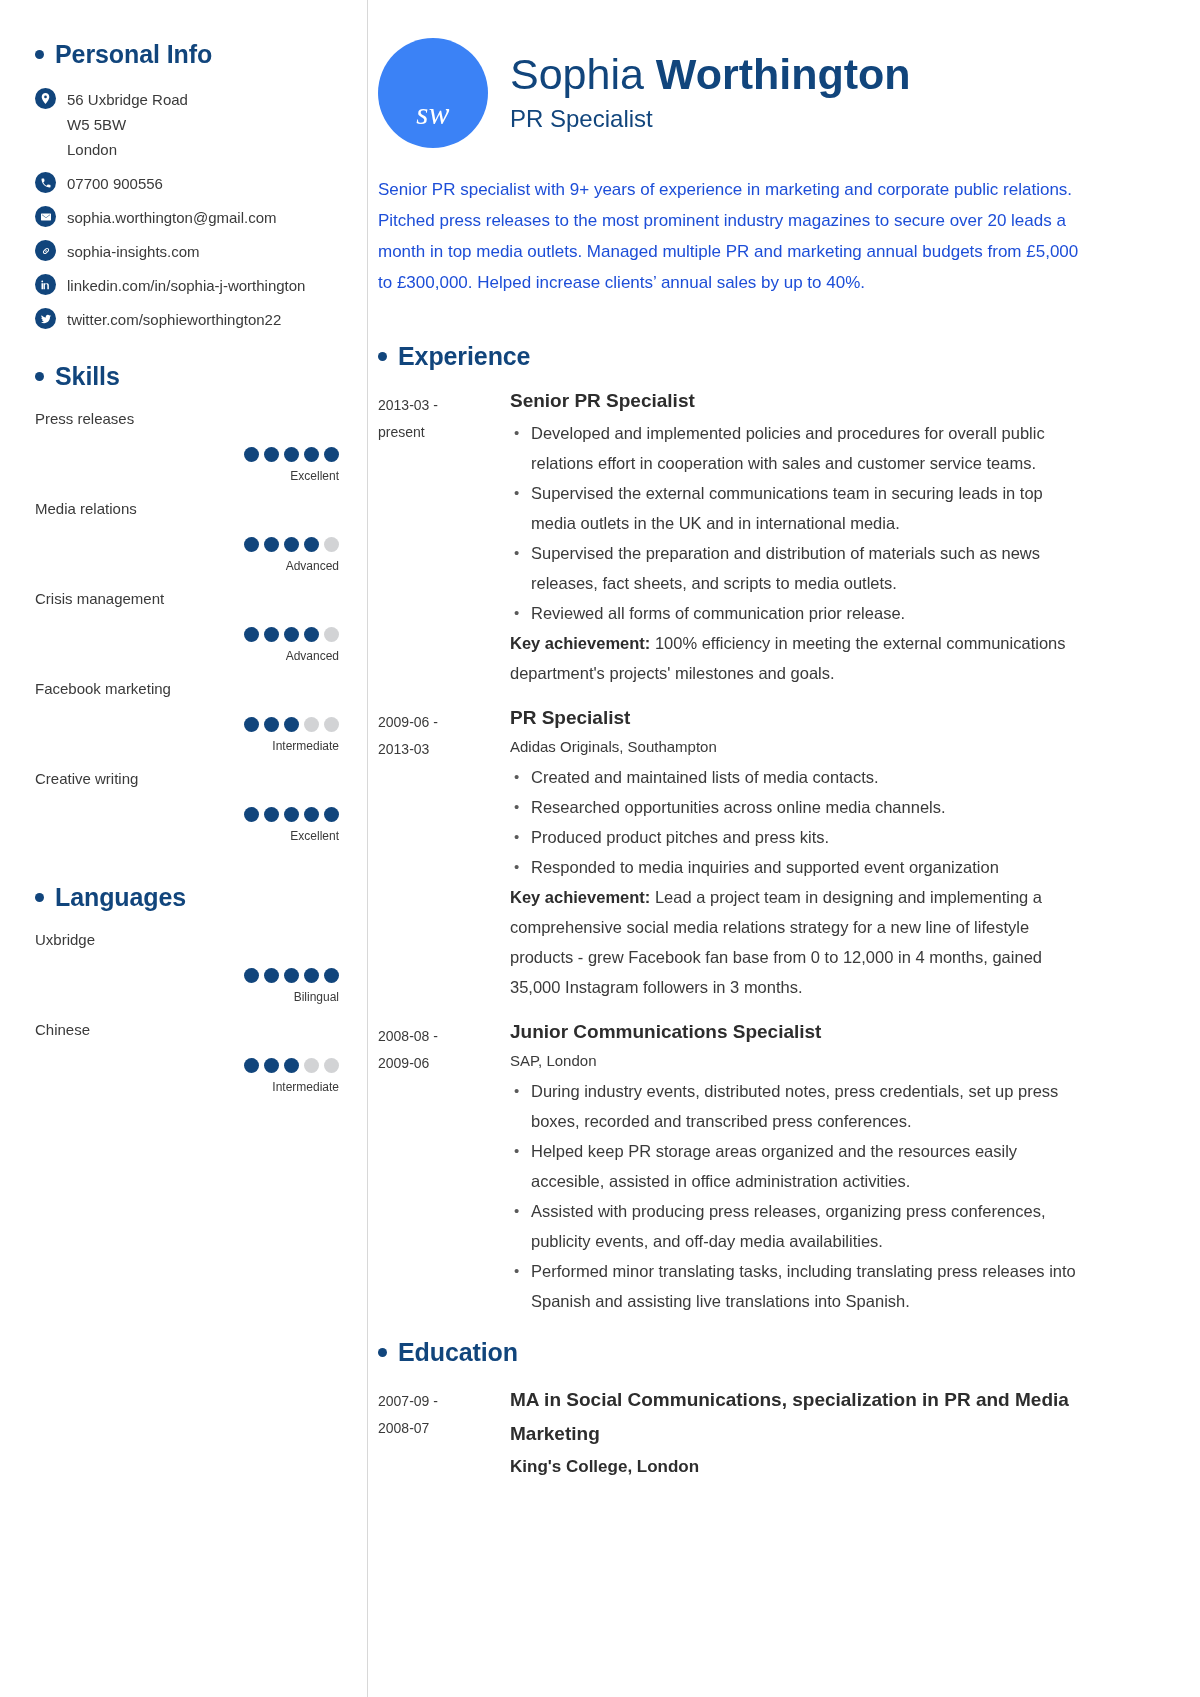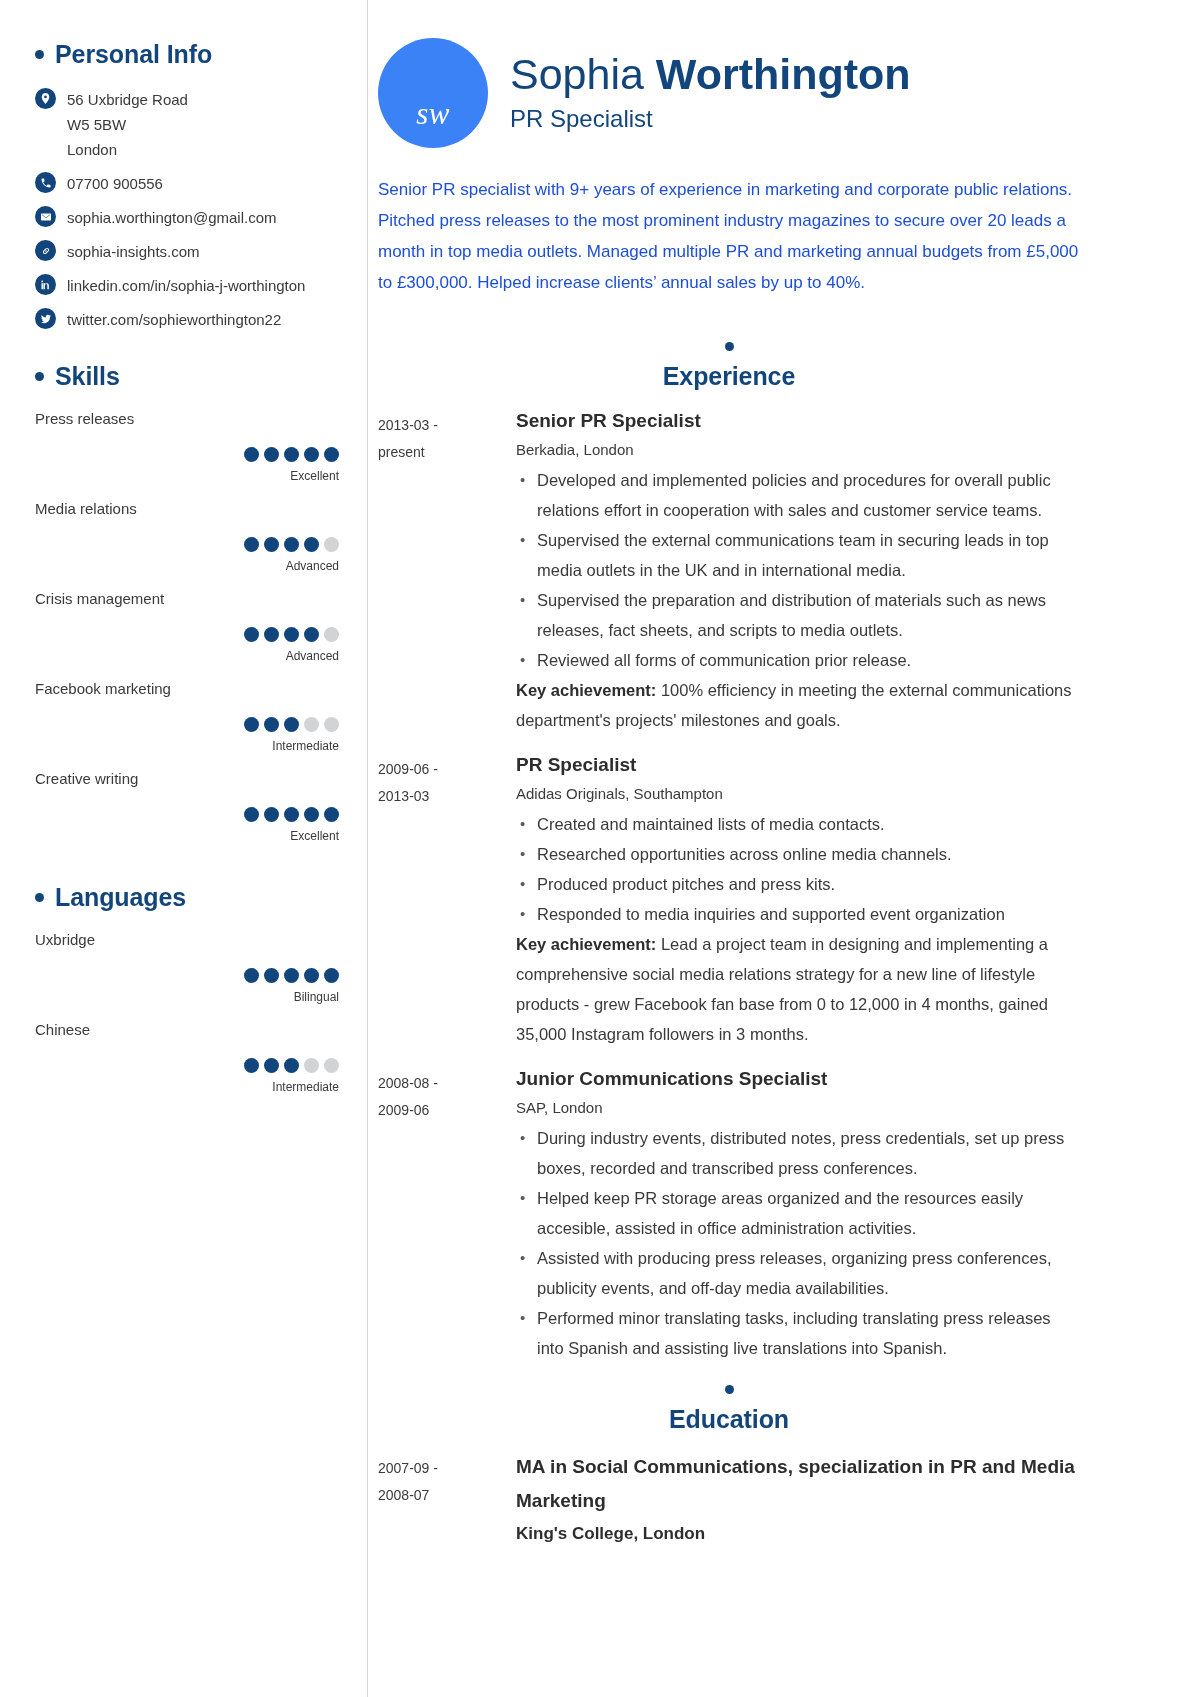--- a/index.html
+++ b/index.html
@@ -143,26 +143,26 @@
     line-height: 34px;
     color: #11457c;
     margin-top: 2px;
   }
   .summary {
     font-size: 17px;
     line-height: 31px;
     color: #1d4ed8;
     margin-bottom: 44px;
   }
-  .main .section-head { margin-bottom: 16px; flex-direction: column; }
+  .main .section-head { margin-bottom: 16px; }
   .main .section-head .title { font-size: 25px; }
   .entry {
     display: flex;
     align-items: flex-start;
-    gap: 18px;
+    gap: 12px;
     margin-bottom: 16px;
   }
   .entry-dates {
     flex: 0 0 120px;
     width: 120px;
     font-size: 14px;
     line-height: 27px;
     color: #3a3a3a;
     padding-top: 5px;
   }
@@ -428,21 +428,20 @@
       <span class="title">Experience</span>
     </div>
 
     <div class="entry">
       <div class="entry-dates">
         <div>2013-03 -</div>
         <div>present</div>
       </div>
       <div class="entry-body">
         <div class="entry-role">Senior PR Specialist</div>
-        <div class="entry-org">Berkadia, London</div>
         <ul class="bullets">
           <li>Developed and implemented policies and procedures for overall public relations effort in cooperation with sales and customer service teams.</li>
           <li>Supervised the external communications team in securing leads in top media outlets in the UK and in international media.</li>
           <li>Supervised the preparation and distribution of materials such as news releases, fact sheets, and scripts to media outlets.</li>
           <li>Reviewed all forms of communication prior release.</li>
         </ul>
         <div class="achievement">
           <b>Key achievement:</b><span> 100% efficiency in meeting the external communications department's projects' milestones and goals.</span>
         </div>
       </div>

